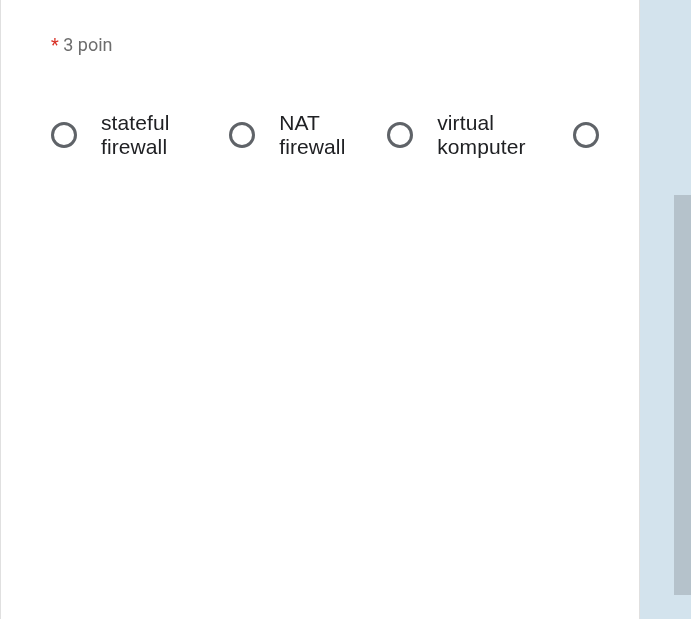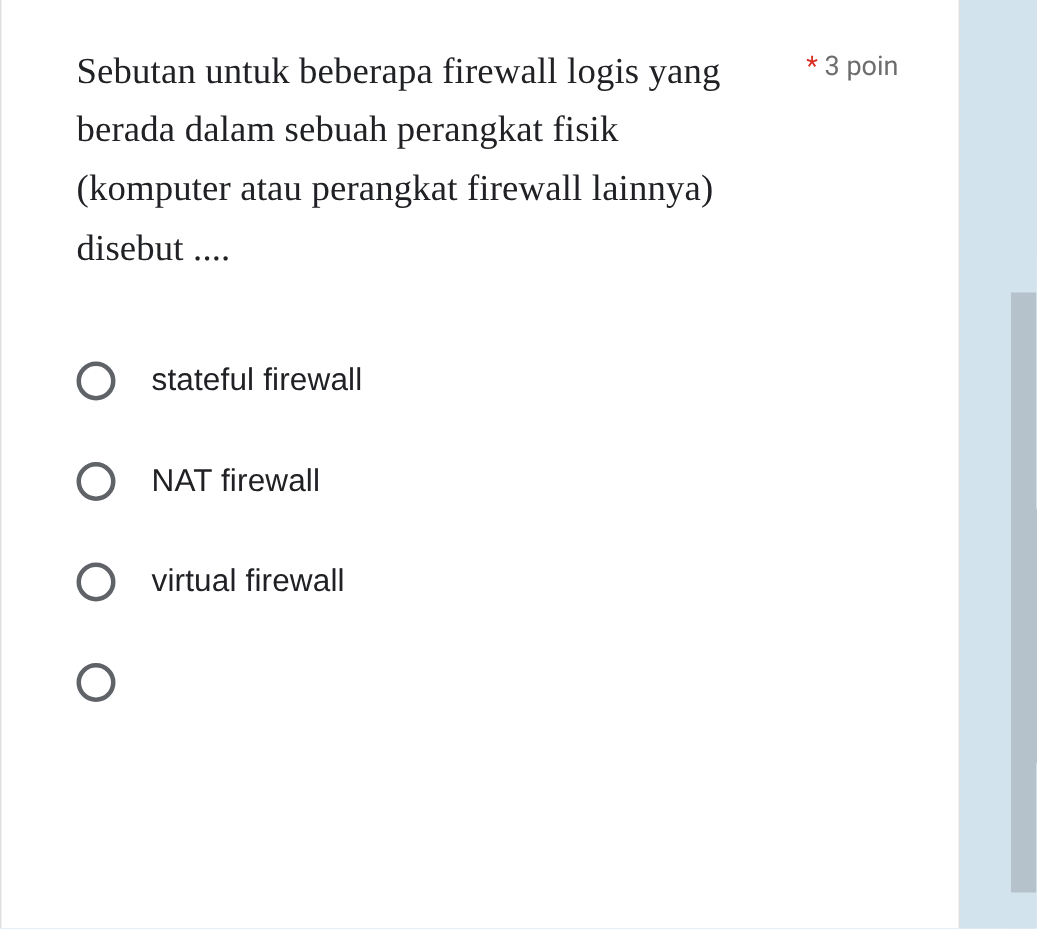--- a/index.html
+++ b/index.html
@@ -49,21 +49,20 @@
     color: #6d6d6d;
     padding-top: 6px;
   }
   .asterisk {
     color: #d93025;
     font-size: 18px;
     vertical-align: top;
   }
   .options {
     display: flex;
-    flex-direction: column;
     gap: 41px;
   }
   .option {
     display: flex;
     align-items: center;
     gap: 24px;
     cursor: pointer;
   }
   .radio {
     width: 26px;
@@ -96,38 +95,37 @@
     background: #b5c2cb;
     border-radius: 0;
   }
 </style>
 </head>
 <body>
 
 <div class="background">
   <div class="card">
     <div class="header">
-      <div class="question-text">Sebutan untuk beberapa firewall logis yang berada dalam sebuah perangkat fisik (komputer atau perangkat firewall lainnya) disebut ....</div>
       <div class="points">
         <span class="asterisk">*</span>
         <span>3 poin</span>
       </div>
     </div>
     <div class="options">
       <label class="option">
         <span class="radio"></span>
         <span class="option-label">stateful firewall</span>
       </label>
       <label class="option">
         <span class="radio"></span>
         <span class="option-label">NAT firewall</span>
       </label>
       <label class="option">
         <span class="radio"></span>
-        <span class="option-label">virtual firewall</span>
+        <span class="option-label">virtual komputer</span>
       </label>
       <label class="option">
         <span class="radio"></span>
       </label>
     </div>
   </div>
   <div class="scrollbar-track">
     <div class="scrollbar-thumb"></div>
   </div>
 </div>

